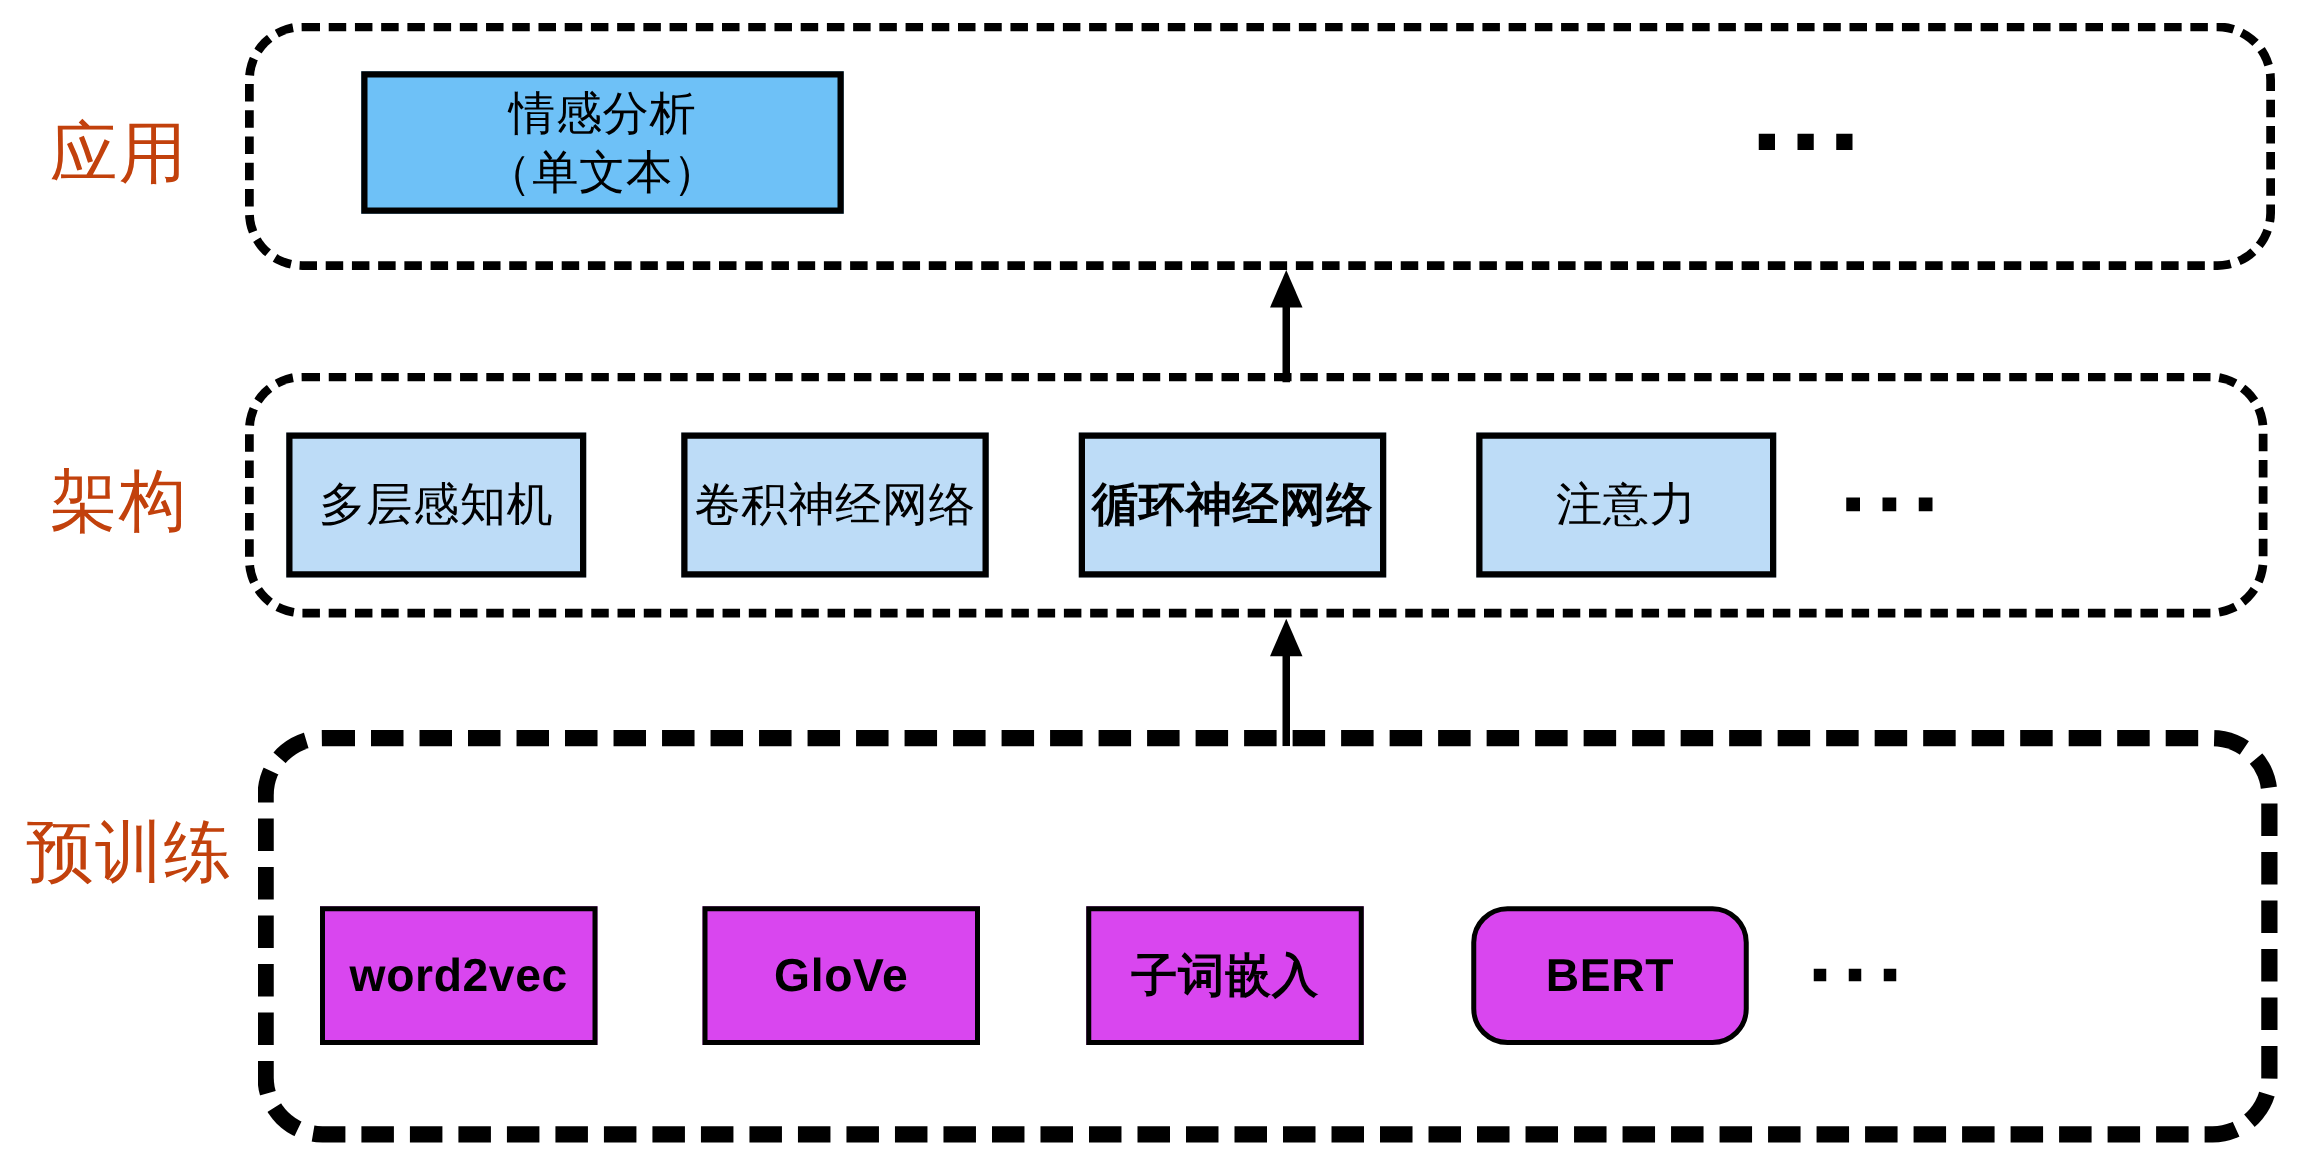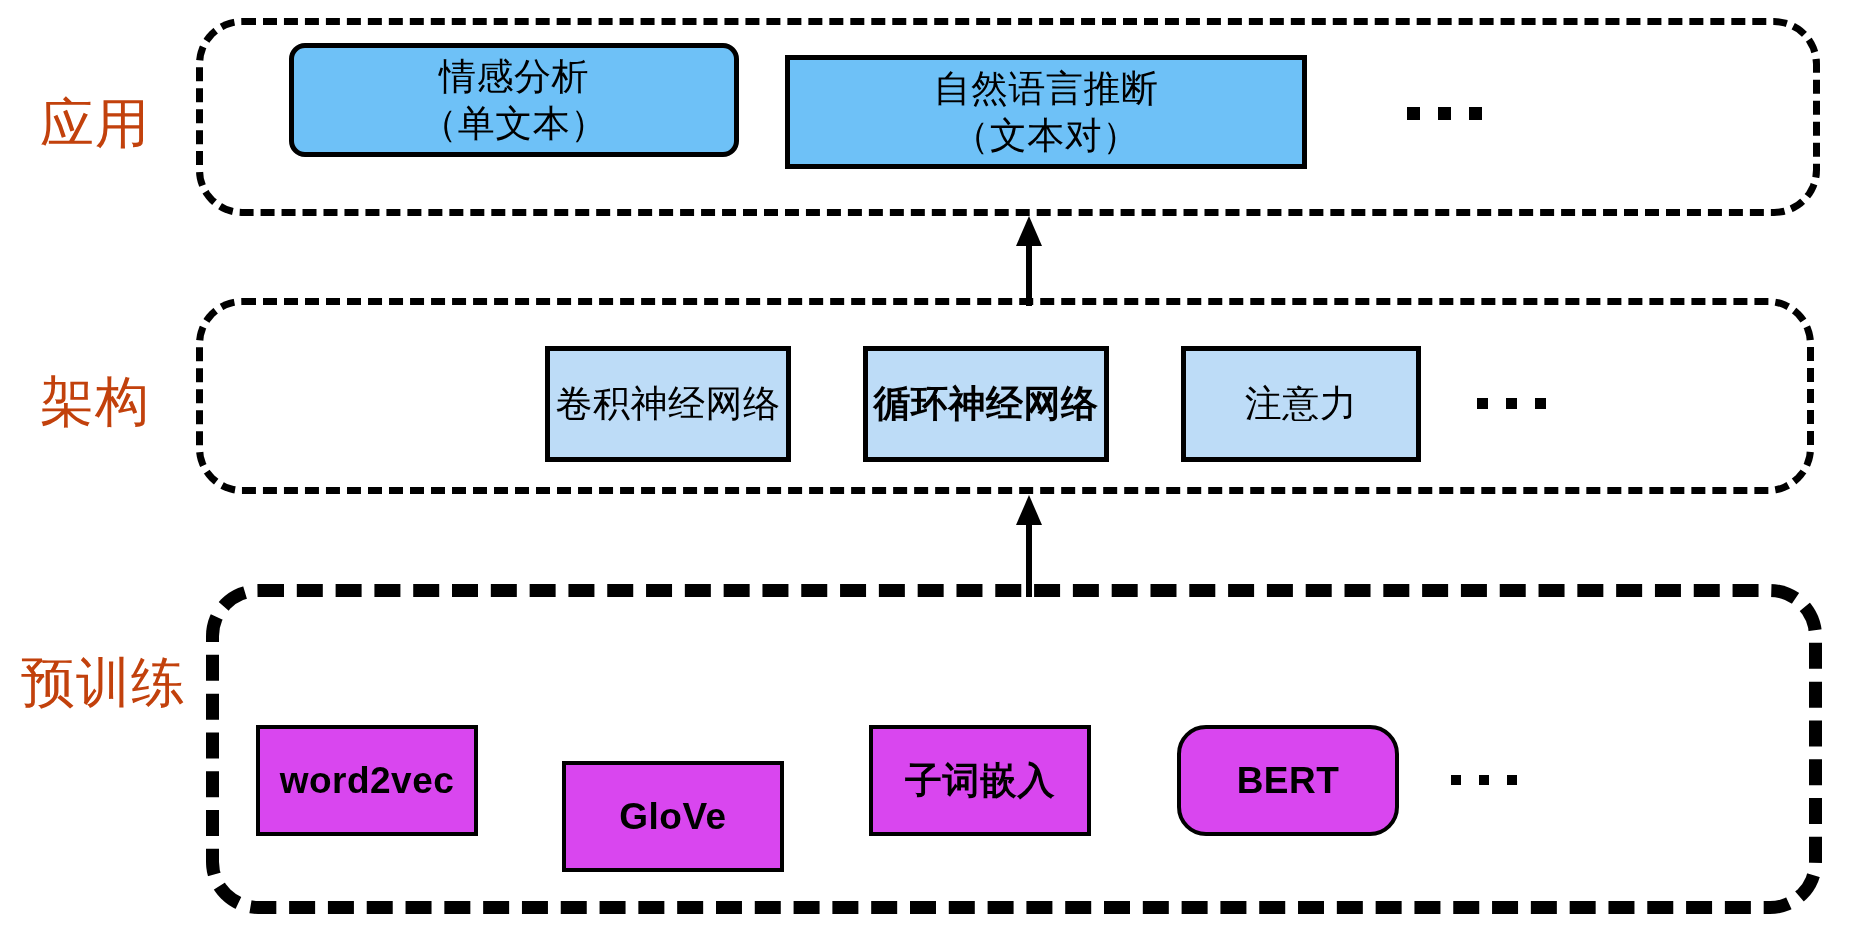--- a/index.html
+++ b/index.html
@@ -97,47 +97,46 @@
 <div id="stage">
 
   <div class="row-label" style="left:40px; top:96px;">应用</div>
 
   <div class="row-label" style="left:40px; top:374px;">架构</div>
 
   <div class="row-label" style="left:21px; top:655px;">预训练</div>
 
   <div class="group thin" style="left:196px; top:18px; width:1624px; height:198px;">
     <div class="items">
-      <div class="box app" style="left:86px; top:18px; width:450px; height:114px;border-radius:16px;">
+      <div class="box app" style="left:86px; top:32px; width:386px; height:114px;">
         <span class="ln">情感分析</span>
         <span class="ln">（单文本）</span>
       </div>
 
-      <div class="box app" style="left:582px; top:30px; width:522px; height:114px;">
-        <span class="ln">自然语言推断</span>
-        <span class="ln">（文本对）</span>
-      </div>
 
       <div class="ellipsis" style="left:1204px; top:82px;">
         <i></i>
           <i></i>
           <i></i>
       </div>
     </div>
   </div>
 
   <div class="arrow" style="left:1009px; top:216px; height:90px;">
     <svg viewBox="0 0 40 90" preserveAspectRatio="none">
       <line x1="20" y1="90" x2="20" y2="16" stroke="#000000" stroke-width="6"></line>
       <polygon points="20,0 7,30 33,30" fill="#000000"></polygon>
     </svg>
   </div>
 
   <div class="group thin" style="left:196px; top:298px; width:1618px; height:196px;">
     <div class="items">
+      <div class="box arch" style="left:26px; top:41px; width:240px; height:116px;">
+        <span class="ln">多层感知机</span>
+      </div>
 
       <div class="box arch" style="left:342px; top:41px; width:246px; height:116px;">
         <span class="ln">卷积神经网络</span>
       </div>
 
       <div class="box arch" style="left:660px; top:41px; width:246px; height:116px;font-weight:bold;">
         <span class="ln">循环神经网络</span>
       </div>
 
       <div class="box arch" style="left:978px; top:41px; width:240px; height:116px;">
@@ -158,21 +157,21 @@
       <polygon points="20,0 7,30 33,30" fill="#000000"></polygon>
     </svg>
   </div>
 
   <div class="group thick" style="left:206px; top:584px; width:1616px; height:330px;">
     <div class="items">
       <div class="box pre" style="left:37px; top:128px; width:222px; height:111px;">
         <span class="ln">word2vec</span>
       </div>
 
-      <div class="box pre" style="left:343px; top:128px; width:222px; height:111px;margin-top:36px;">
+      <div class="box pre" style="left:343px; top:128px; width:222px; height:111px;">
         <span class="ln">GloVe</span>
       </div>
 
       <div class="box pre" style="left:650px; top:128px; width:222px; height:111px;">
         <span class="ln">子词嵌入</span>
       </div>
 
       <div class="box pre" style="left:958px; top:128px; width:222px; height:111px;border-radius:29px;">
         <span class="ln">BERT</span>
       </div>

